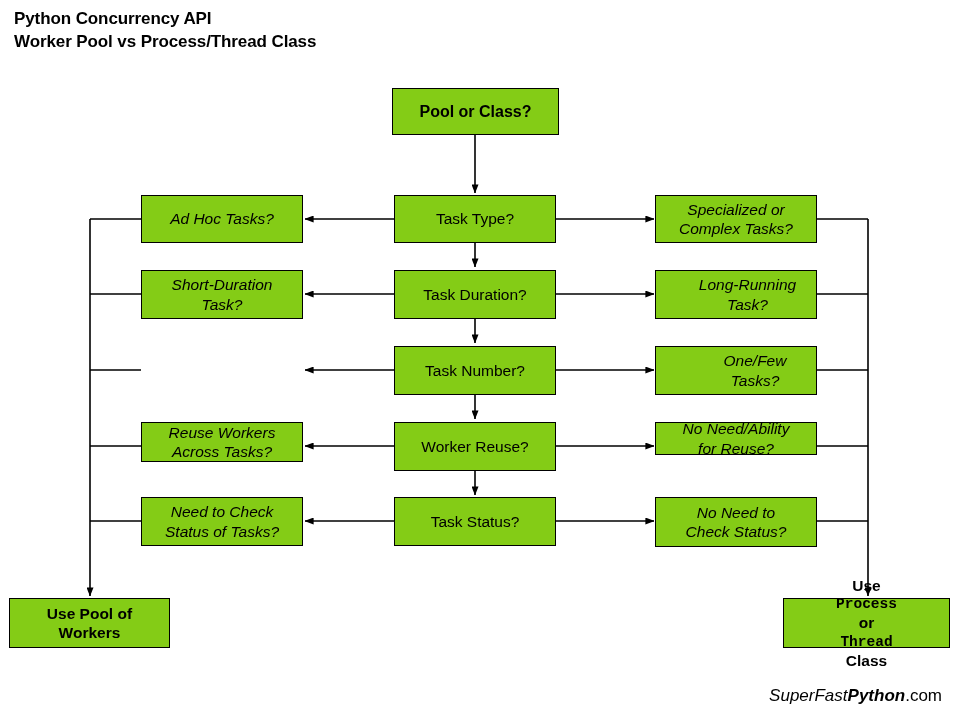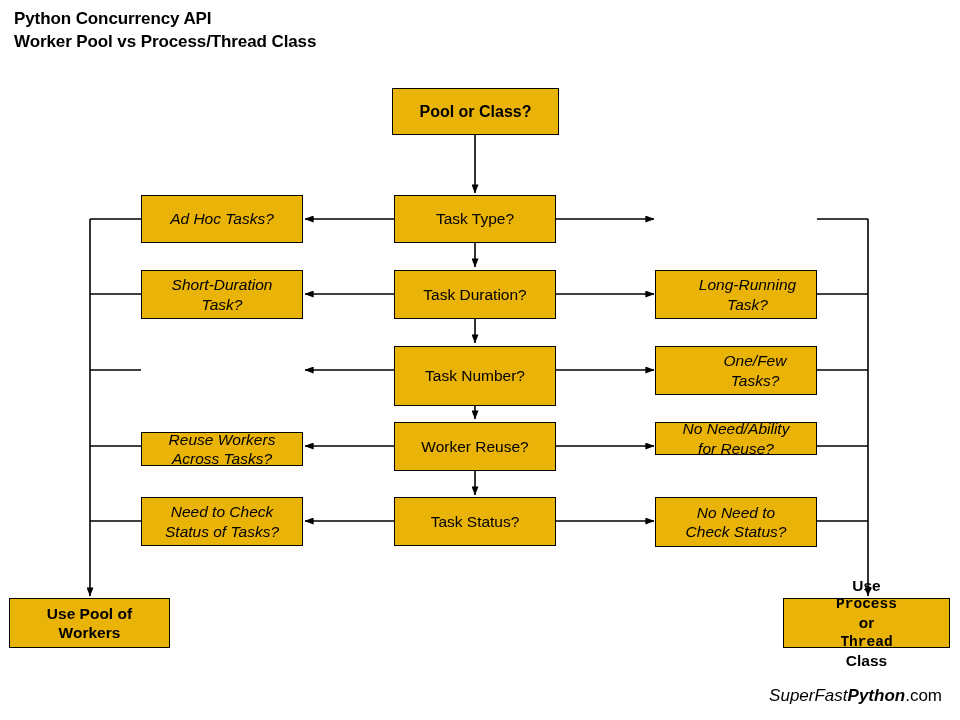--- a/index.html
+++ b/index.html
@@ -33,21 +33,21 @@
     line-height: 1.35;
     letter-spacing: -0.1px;
     white-space: nowrap;
   }
   .title-line { display: block; }
 
   
   .node {
     position: absolute;
     box-sizing: border-box;
-    background: #eab308;
+    background: #84cc16;
     border: 1.6px solid #000000;
     display: flex;
     align-items: center;
     justify-content: center;
     text-align: center;
     font-size: 15.5px;
     line-height: 1.25;
     padding: 2px 4px;
   }
   .node span { display: block; }
@@ -153,54 +153,60 @@
   <div class="node root" style="left:392px; top:88px; width:167px; height:47px;">
     <span>Pool or Class?</span>
   </div>
 
   <div class="node center" style="left:394px; top:195px; width:162px; height:48px;">
     <span>Task Type?</span>
   </div>
   <div class="node center" style="left:394px; top:270px; width:162px; height:49px;">
     <span>Task Duration?</span>
   </div>
-  <div class="node center" style="left:394px; top:346px; width:162px; height:60px;">
+  <div class="node center" style="left:394px; top:346px; width:162px; height:49px;">
     <span>Task Number?</span>
   </div>
   <div class="node center" style="left:394px; top:497px; width:162px; height:49px;">
     <span>Task Status?</span>
   </div>
   <div class="node center" style="left:394px; top:422px; width:162px; height:49px;">
     <span>Worker Reuse?</span>
   </div>
 
   <div class="node branch" style="left:141px; top:195px; width:162px; height:48px;">
     <div>
       <span>Ad Hoc Tasks?</span>
     </div>
   </div>
   <div class="node branch" style="left:141px; top:270px; width:162px; height:49px;">
     <div>
       <span>Short-Duration</span>
       <span>Task?</span>
     </div>
   </div>
-  <div class="node branch" style="left:141px; top:432px; width:162px; height:34px;font-style:italic;">
+  <div class="node branch" style="left:141px; top:422px; width:162px; height:40px;font-style:italic;">
     <div>
       <span>Reuse Workers</span>
       <span>Across Tasks?</span>
     </div>
   </div>
   <div class="node branch" style="left:141px; top:497px; width:162px; height:49px;">
     <div>
       <span>Need to Check</span>
       <span>Status of Tasks?</span>
     </div>
   </div>
 
+  <div class="node branch" style="left:655px; top:195px; width:162px; height:48px;">
+    <div>
+      <span>Specialized or</span>
+      <span>Complex Tasks?</span>
+    </div>
+  </div>
   <div class="node branch" style="left:655px; top:270px; width:162px; height:49px;padding-left:27px;">
     <div>
       <span>Long-Running</span>
       <span>Task?</span>
     </div>
   </div>
   <div class="node branch" style="left:655px; top:346px; width:162px; height:49px;padding-left:42px;">
     <div>
       <span>One/Few Tasks?</span>
     </div>

